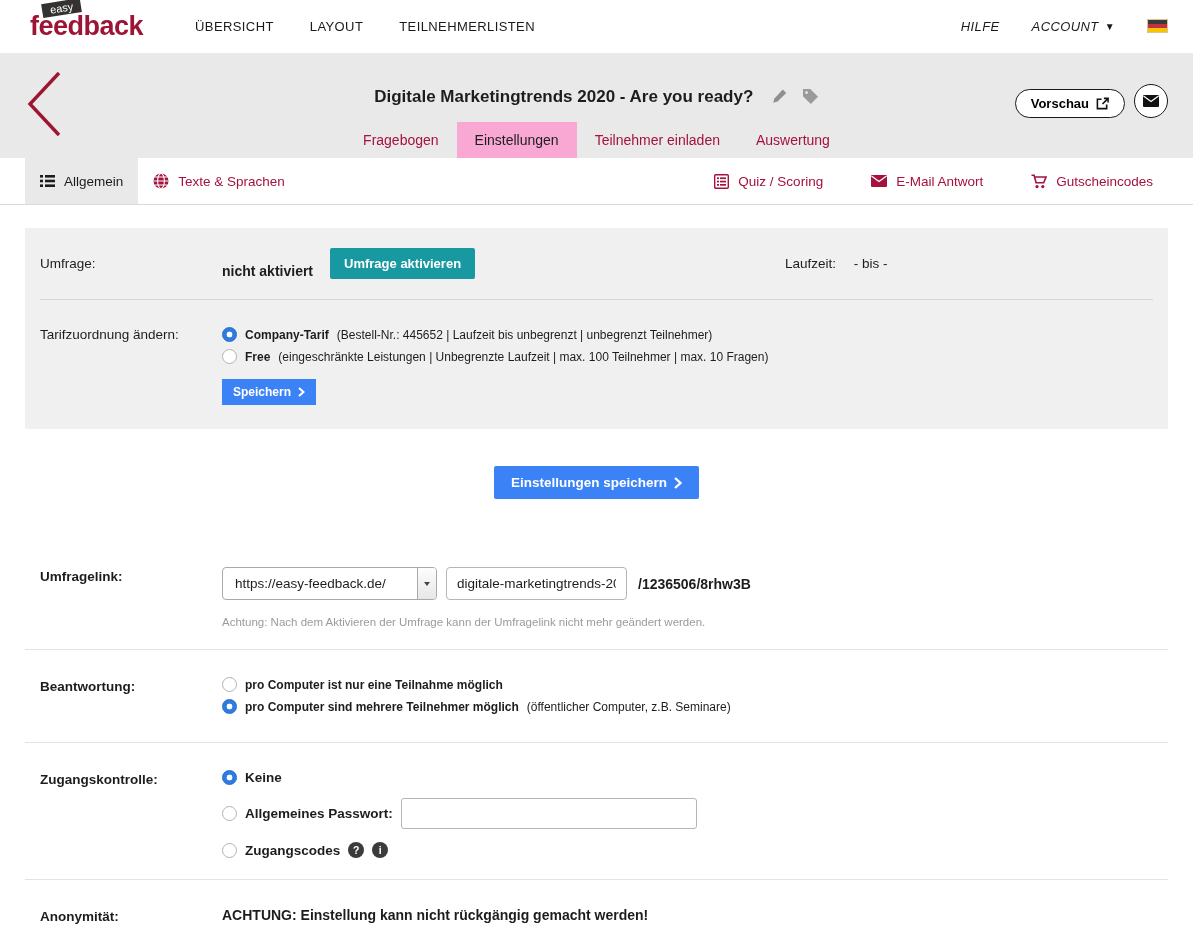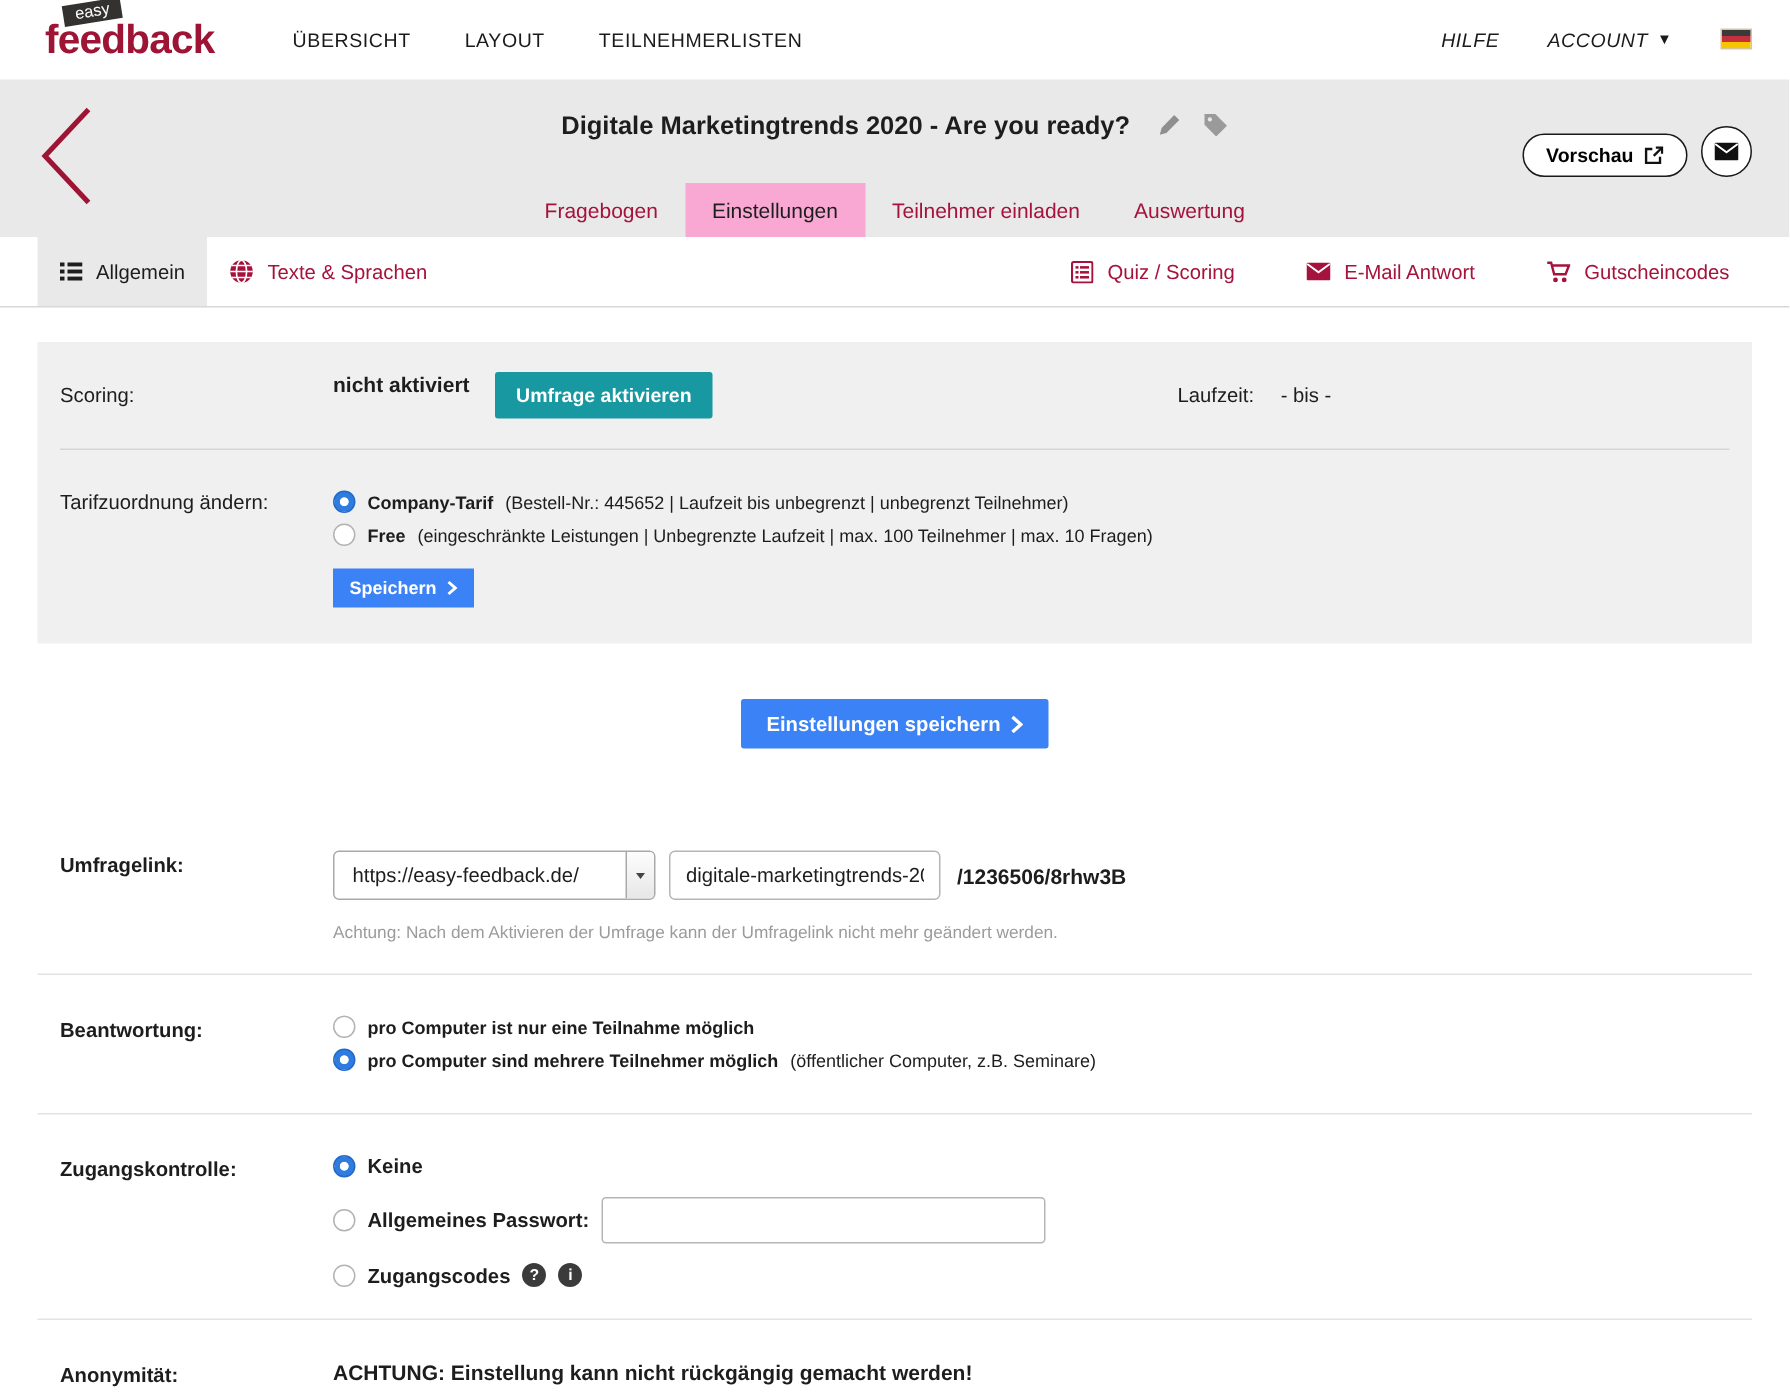--- a/index.html
+++ b/index.html
@@ -17,42 +17,42 @@
   .nav-right { margin-left:auto; display:flex; gap:32px;font-style:italic; }
   .account { display:flex; align-items:center; gap:6px; }
   .caret { font-size:10px; color:#1a1a1a; }
   .flag { width:21px; height:14px; display:inline-flex; flex-direction:column; border:1px solid #d8c39a; cursor:pointer; }
   .flag i { flex:1; display:block; }
   .flag .f1 { background:#3a3a3a; } .flag .f2 { background:#c5303e; } .flag .f3 { background:#f6c500; }
 
   
   .band { position:relative; height:105px; background:#e9e9e9; }
   .back { position:absolute; left:26px; top:18px; cursor:pointer; }
-  .title-row { text-align:center; padding-top:21px; }
+  .title-row { text-align:center; padding-top:34px; }
   .page-title { font-size:17px; font-weight:bold; color:#1d1d1d; }
   .title-icons { display:inline-flex; gap:14px; margin-left:14px; vertical-align:-2px; }
   .title-icons svg { cursor:pointer; }
   .band-actions { position:absolute; right:25px; top:31px; display:flex; gap:9px; align-items:flex-end; }
   .pill-btn { display:flex; align-items:center; gap:7px; background:#fff; border:1.7px solid #191919; border-radius:18px; padding:6px 15px; font-size:13px; font-weight:bold; cursor:pointer; }
   .round-btn { width:34px; height:34px; border-radius:50%; background:#fff; border:1.7px solid #191919; display:flex; align-items:center; justify-content:center; cursor:pointer; }
   .tabs { position:absolute; bottom:0; left:0; right:0; display:flex; justify-content:center; }
   .tab { padding:10px 18px; font-size:14px; color:#a5123d; cursor:pointer; }
   .tab.on { background:#f9a8d4; color:#1d1d1d; }
 
   
   .subtabs { height:47px; display:flex; align-items:stretch; padding:0 25px; border-bottom:1px solid #d8d8d8; background:#fff; }
   .subtab { display:flex; align-items:center; gap:9px; padding:0 15px; font-size:13.5px; color:#a5123d; cursor:pointer; }
   .subtab.on { background:#e9e9e9; color:#1d1d1d; }
   .subtabs-right { margin-left:auto; display:flex; align-items:stretch; gap:18px; }
 
   
   .panel { margin:23px 25px 0; background:#f0f0f0; }
   .panel-row1 { display:grid; grid-template-columns:182px 548px 1fr; align-items:center; padding:20px 15px; }
   .lbl { font-size:13.5px; color:#1d1d1d; }
-  .status-content { display:flex; align-items:flex-start; gap:17px; }
+  .status-content { display:flex; align-items:flex-end; gap:17px; }
   .status-value { font-size:14px; font-weight:bold; }
   .teal-btn { background:#1898a1; color:#fff; border:none; font-family:inherit; font-size:13px; font-weight:bold; padding:8px 14px; border-radius:2px; cursor:pointer; }
   .laufzeit { font-size:13.5px; padding-left:15px; }
   .laufzeit b { font-weight:400; margin-left:14px; }
   .panel-divider { border:none; border-top:1px solid #d5d5d5; margin:0 15px; }
   .panel-row2 { display:grid; grid-template-columns:182px 1fr; padding:27px 15px 24px; }
   .opt-row { display:flex; align-items:center; gap:8px; margin-bottom:7px; font-size:12px; }
   .opt-row b { font-weight:bold; }
   .opt-detail { color:#1d1d1d; }
   .radio { width:15px; height:15px; flex:none; border-radius:50%; border:1px solid #b3b3b3; background:#fff; cursor:pointer; }
@@ -202,21 +202,21 @@
           <circle cx="6" cy="12.6" r="1.6" fill="#a5123d"></circle>
           <circle cx="11.8" cy="12.6" r="1.6" fill="#a5123d"></circle>
         </svg>
       <span>Gutscheincodes</span>
     </a>
   </div>
 </div>
 
 <div class="panel">
   <div class="panel-row1">
-    <span class="lbl">Scoring:</span>
+    <span class="lbl">Umfrage:</span>
     <span class="status-content">
       <span class="status-value">nicht aktiviert</span>
       <button class="teal-btn">Umfrage aktivieren</button>
     </span>
     <span class="laufzeit">
       <span>Laufzeit:</span>
       <b>- bis -</b>
     </span>
   </div>
   <hr class="panel-divider">

